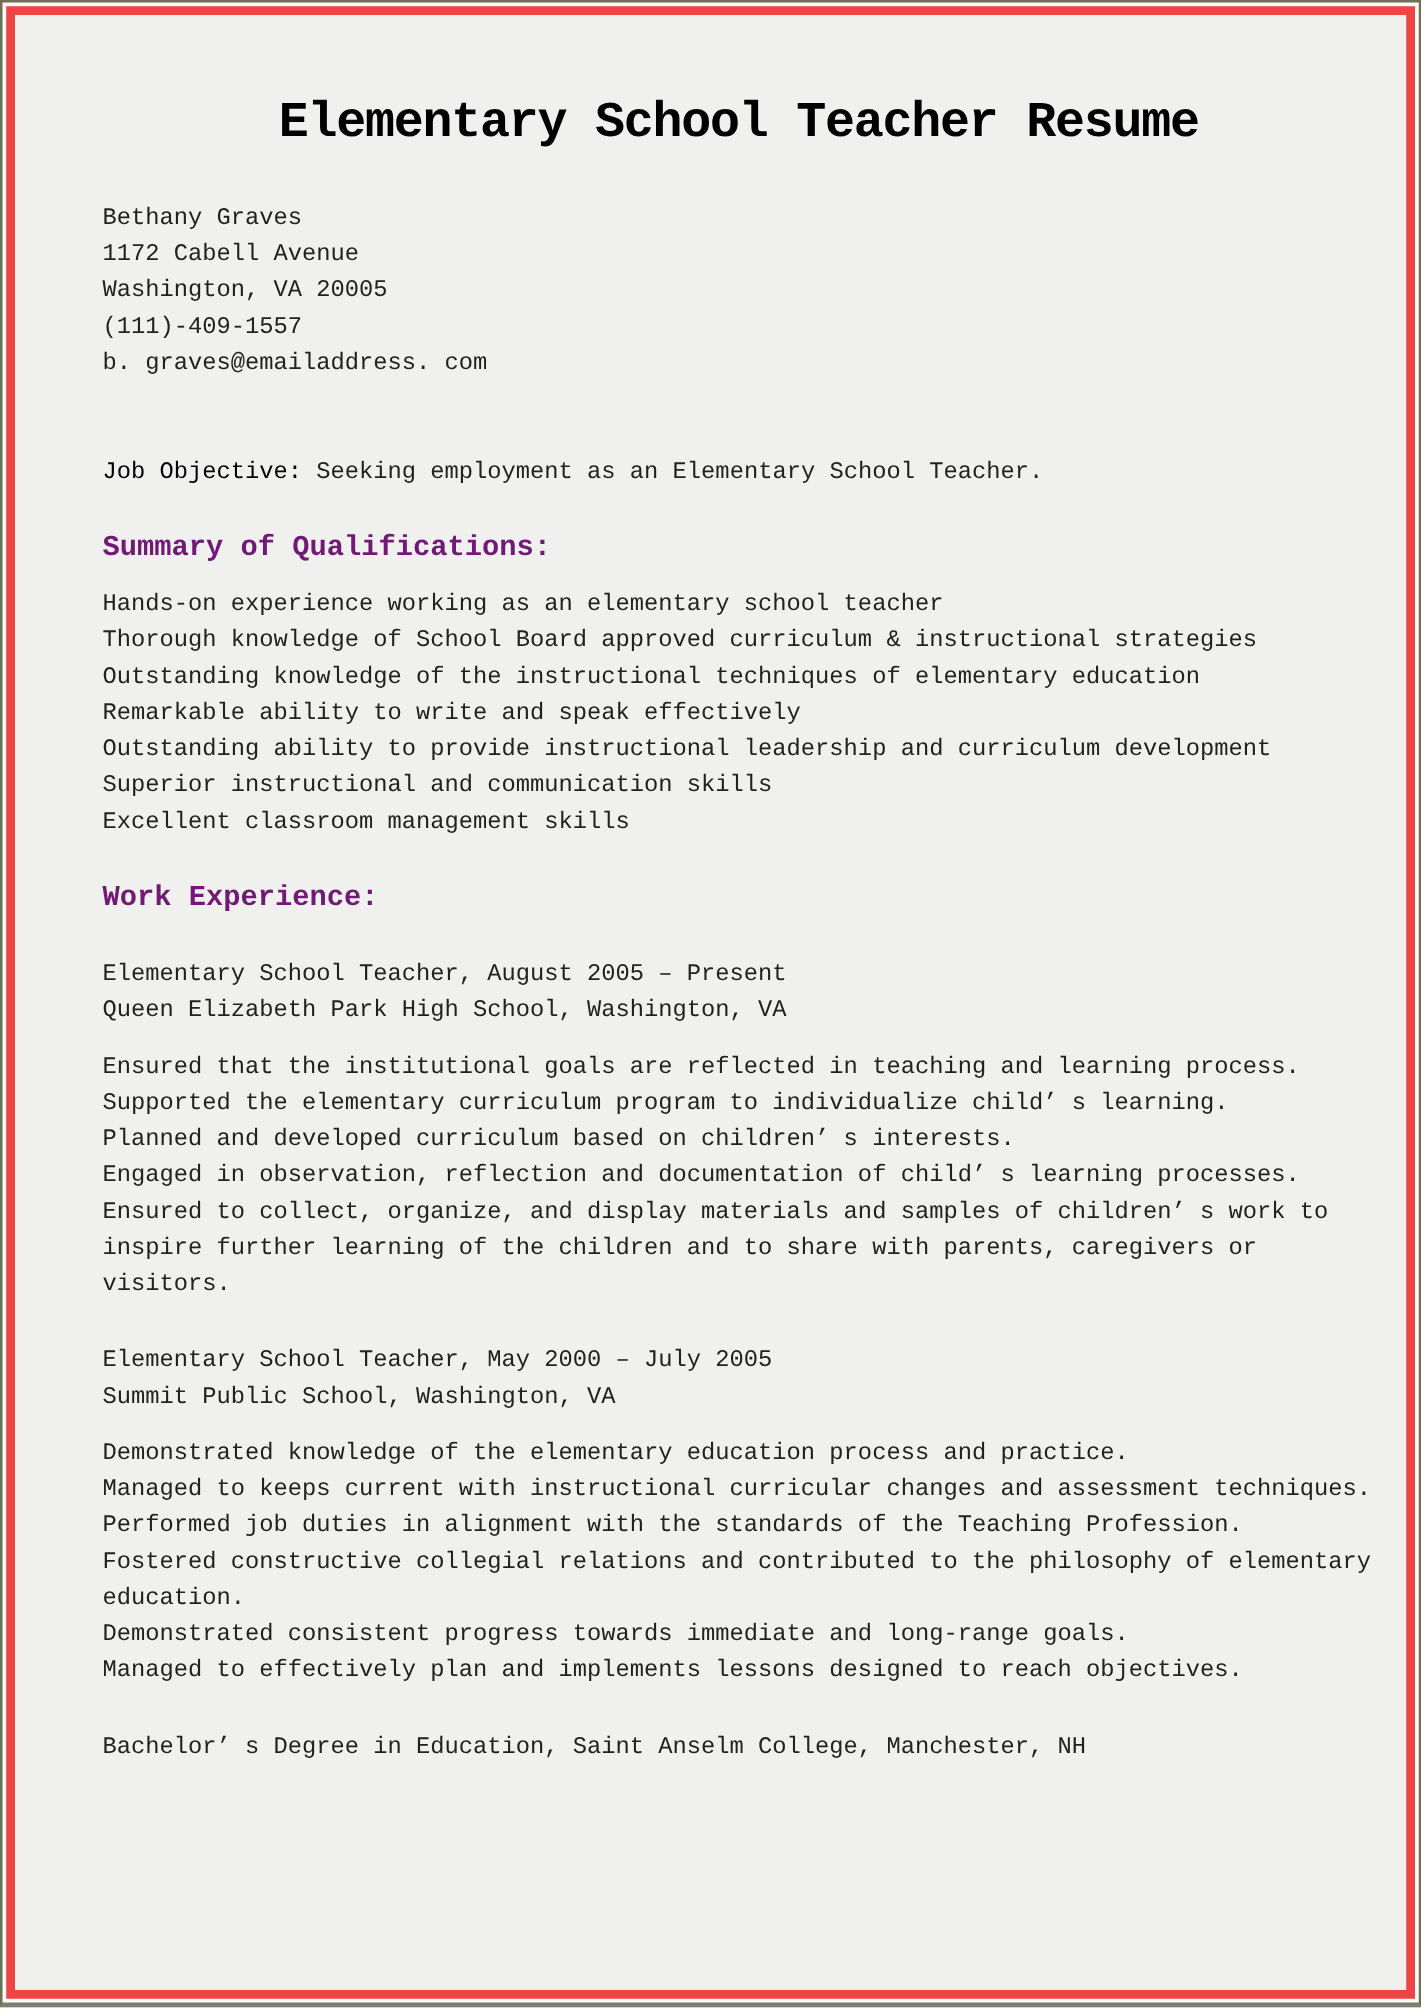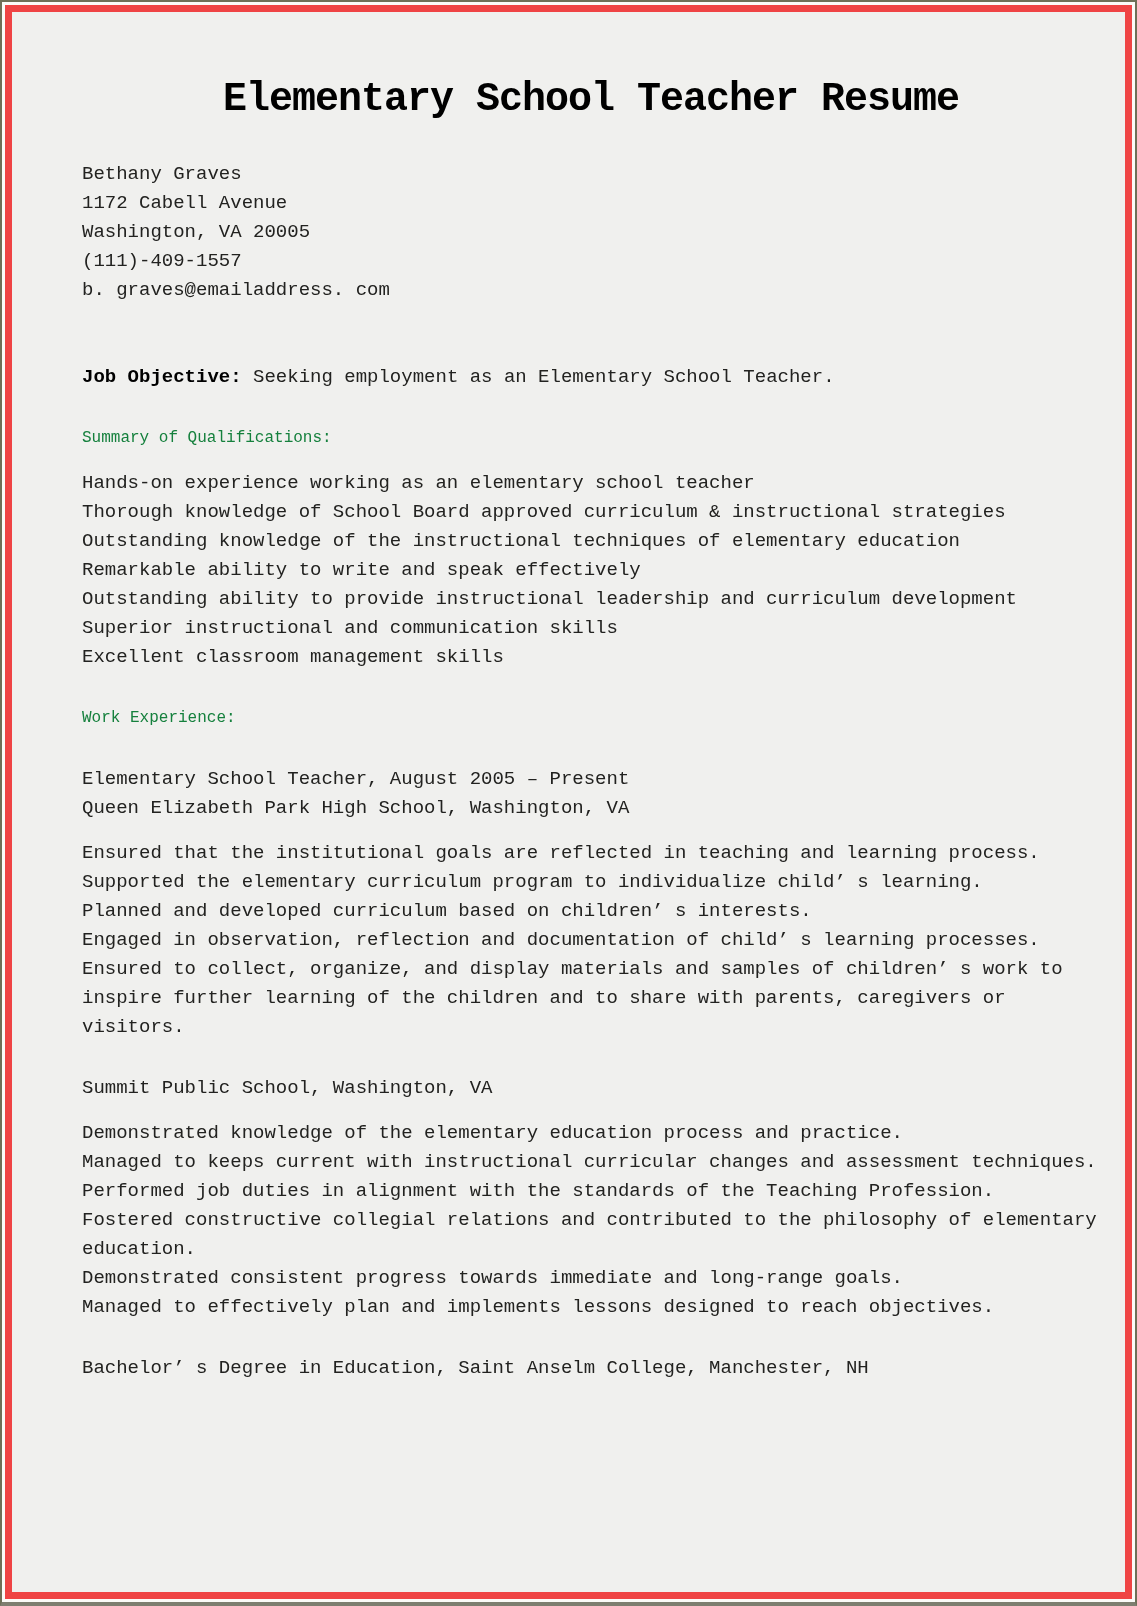--- a/index.html
+++ b/index.html
@@ -41,35 +41,35 @@
     letter-spacing: -1px;
     white-space: nowrap;
   }
   .contact-block {
     margin-top: 36px;
   }
   .objective-line {
     margin-top: 58px;
   }
   .section-heading {
-    font-size: 16px;
+    font-size: 23px;
     line-height: 29px;
-    font-weight: normal;
-    color: #15803d;
+    font-weight: bold;
+    color: #701a75;
     margin: 32px 0 0 0;
   }
   .block {
     margin-top: 32px;
   }
   .lines {
     white-space: pre-line;
     margin-top: 16px;
   }
   .bold-label {
-    font-weight: bold;
+    font-weight: normal;
     color: #000;
   }
   .line {
     white-space: nowrap;
   }
 </style>
 </head>
 <body>
 
 <div class="frame">
@@ -108,20 +108,21 @@
     </div>
 
     <div class="block lines">Ensured that the institutional goals are reflected in teaching and learning process.
 Supported the elementary curriculum program to individualize child’ s learning.
 Planned and developed curriculum based on children’ s interests.
 Engaged in observation, reflection and documentation of child’ s learning processes.
 Ensured to collect, organize, and display materials and samples of children’ s work to
 inspire further learning of the children and to share with parents, caregivers or visitors.</div>
 
     <div class="block">
+      <div class="line">Elementary School Teacher, May 2000 – July 2005</div>
       <div class="line">Summit Public School, Washington, VA</div>
     </div>
 
     <div class="block lines">Demonstrated knowledge of the elementary education process and practice.
 Managed to keeps current with instructional curricular changes and assessment techniques.
 Performed job duties in alignment with the standards of the Teaching Profession.
 Fostered constructive collegial relations and contributed to the philosophy of elementary
 education.
 Demonstrated consistent progress towards immediate and long-range goals.
 Managed to effectively plan and implements lessons designed to reach objectives.</div>

